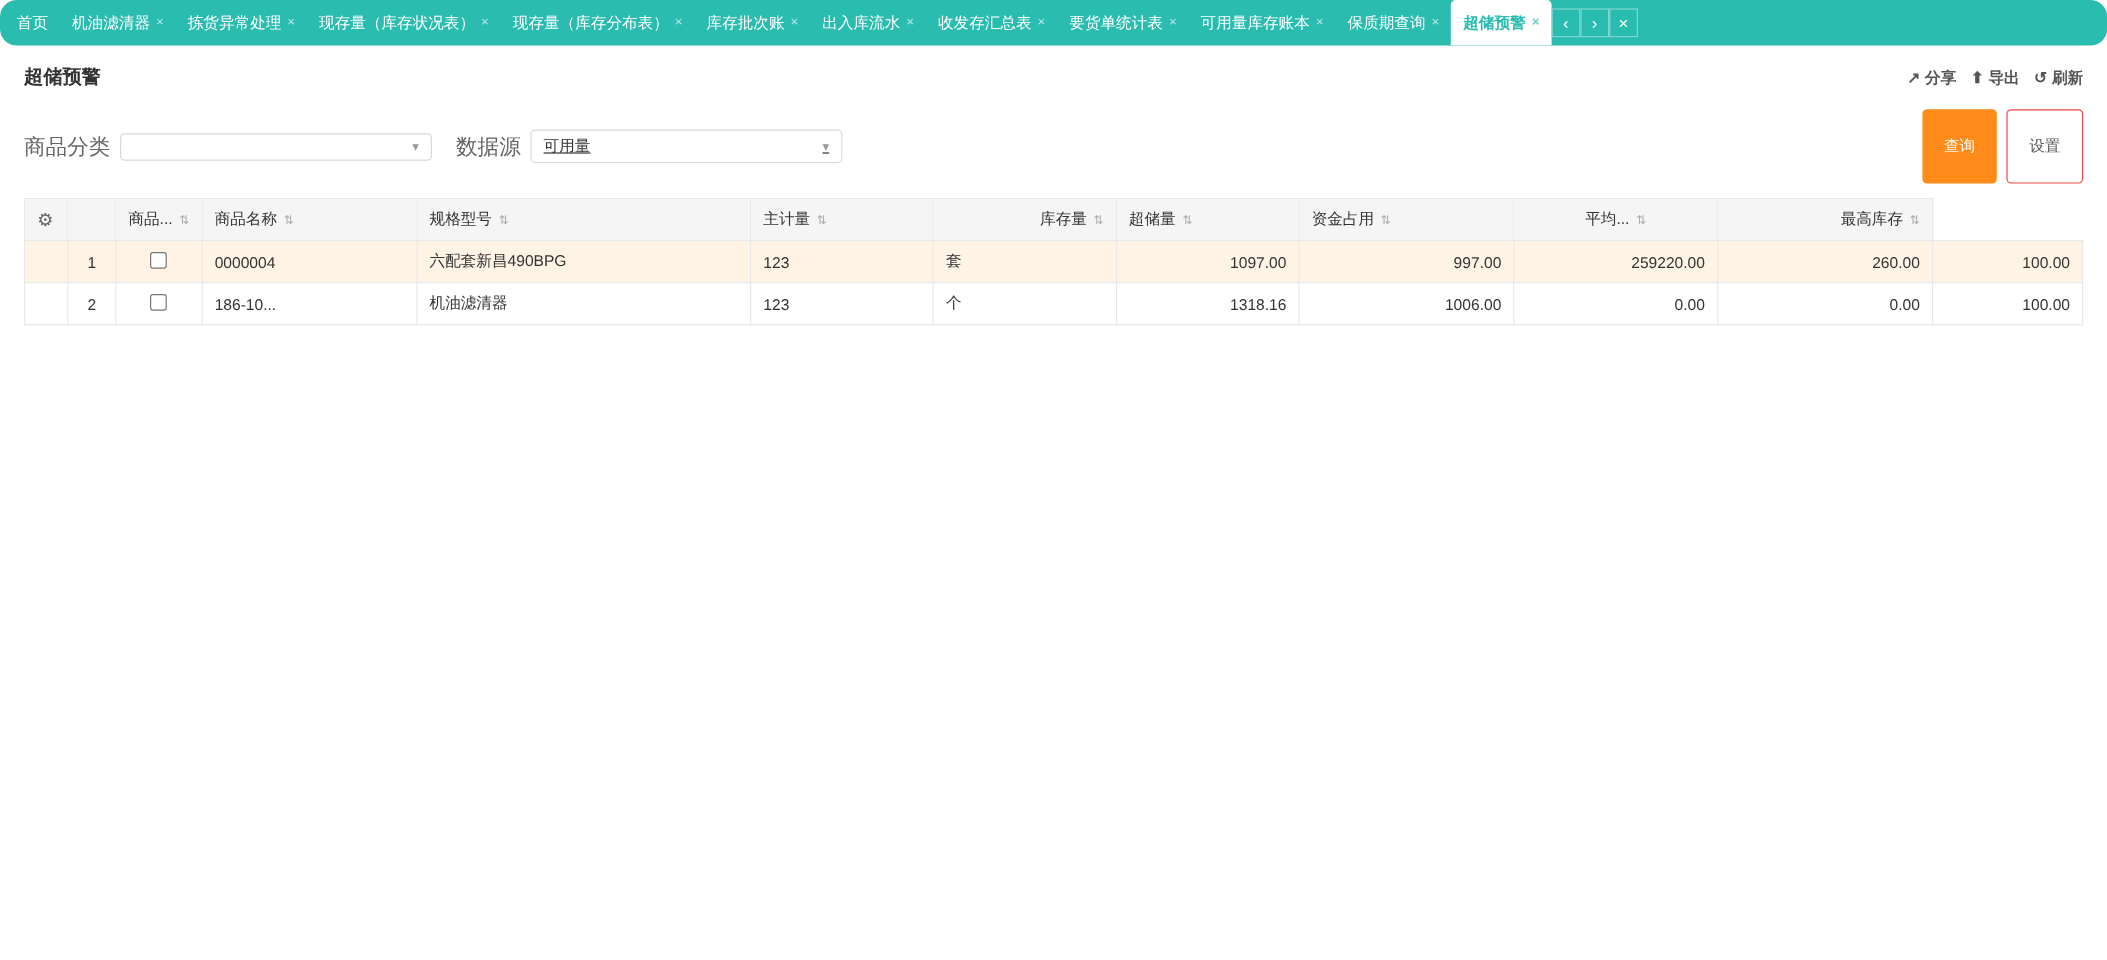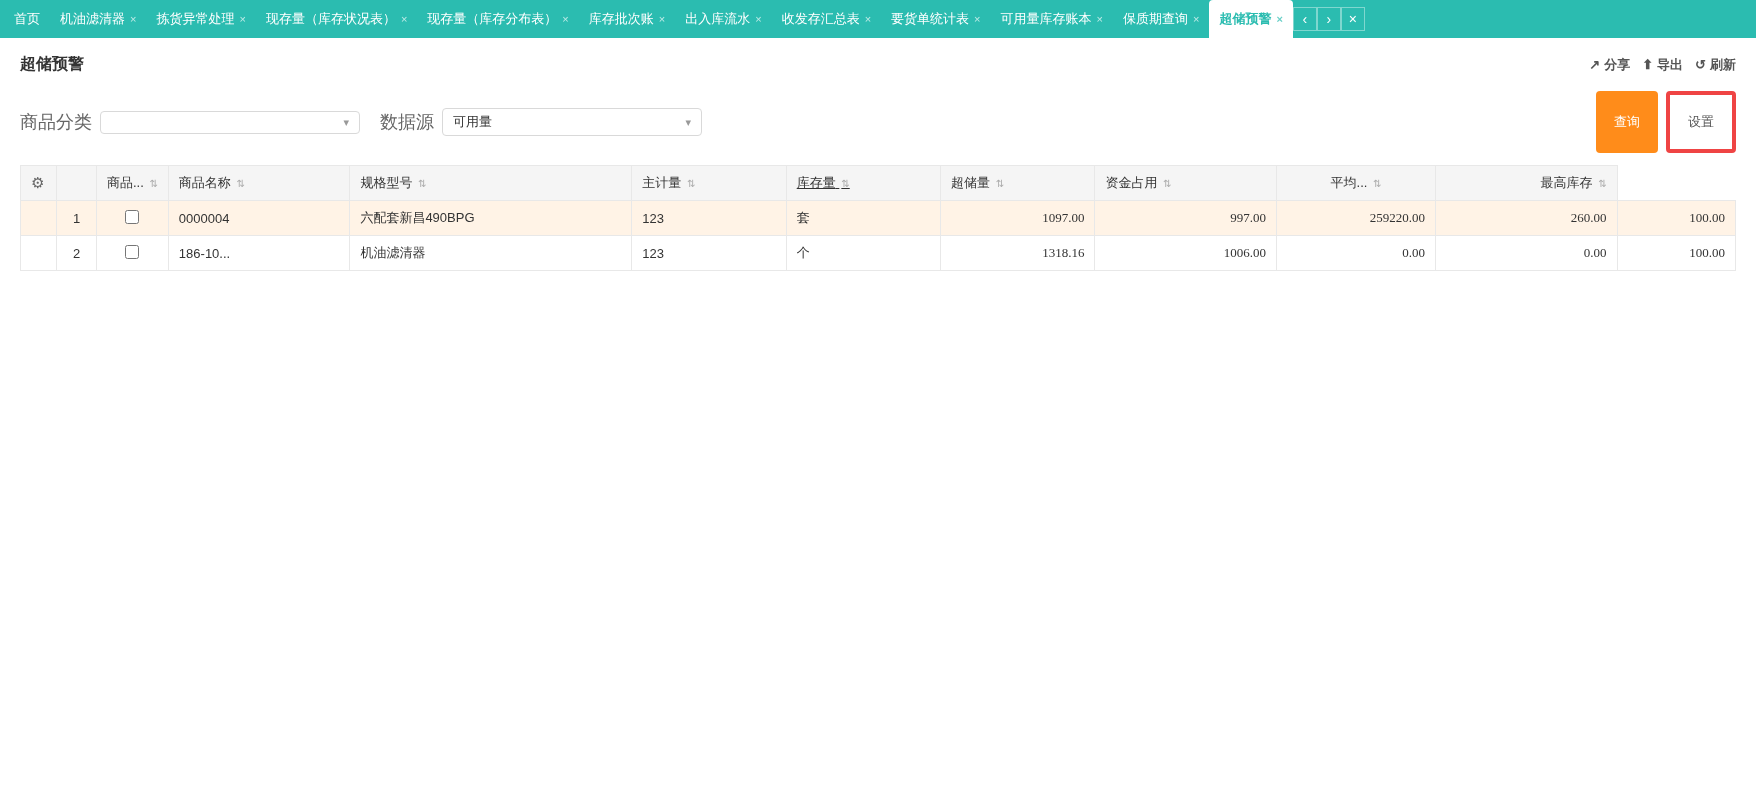--- a/index.html
+++ b/index.html
@@ -6,20 +6,21 @@
     body { font-family: "Microsoft YaHei", "PingFang SC", Arial, sans-serif; font-size: 13px; color: #333; background: #fff; }
 
     
     .topbar {
       display: flex;
       align-items: center;
       background: #2bbcb0;
       height: 38px;
       padding: 0 4px;
       overflow: hidden;
+      border-radius: 14px;
     }
     .topbar-item {
       display: flex;
       align-items: center;
       color: #fff;
       padding: 0 10px;
       height: 38px;
       white-space: nowrap;
       cursor: pointer;
       font-size: 13px;
@@ -114,21 +115,21 @@
       color: #fff;
       border: none;
       border-radius: 4px;
       padding: 22px 18px;
       cursor: pointer;
       font-size: 13px;
     }
     .btn-settings {
       background: #fff;
       color: #555;
-      border: 4px solid #ef4444;
+      border: 1px solid #ef4444;
       border-radius: 4px;
       padding: 5px 18px;
       cursor: pointer;
       font-size: 13px;
     }
 
     
     .data-table {
       width: 100%;
       border-collapse: collapse;
@@ -165,21 +166,21 @@
     
     .th-settings {
       width: 36px;
       text-align: center;
     }
     .th-row-num {
       width: 40px;
       text-align: center;
     }
     td.td-center { text-align: center; }
-    td.td-right { text-align: right; font-family: Liberation Serif, serif; }
+    td.td-right { text-align: right; }
     input[type="checkbox"] { cursor: pointer; width: 14px; height: 14px; }
 
     
     .icon-gear { font-size: 15px; color: #666; cursor: pointer; }
   </style>
 </head>
 <body>
 
 <div class="topbar">
   <div class="topbar-item">
@@ -257,21 +258,21 @@
   <div class="filter-row">
     <div class="filter-item">
       <span class="filter-label">商品分类</span>
       <div class="filter-select" style="min-width:260px;">
         <span class="filter-select-text"></span>
         <span class="filter-select-arrow">▾</span>
       </div>
     </div>
     <div class="filter-item">
       <span class="filter-label">数据源</span>
-      <div class="filter-select" style="min-width:260px;">
+      <div class="filter-select" style="min-width:260px;text-decoration:underline;">
         <span class="filter-select-text" style="color:#333;">可用量</span>
         <span class="filter-select-arrow">▾</span>
       </div>
     </div>
     <div class="filter-buttons">
       <button class="btn-query">查询</button>
       <button class="btn-settings">设置</button>
     </div>
   </div>
 
@@ -291,21 +292,21 @@
           <span class="sort-icon">⇅</span>
         </th>
         <th>
           <span>规格型号</span>
           <span class="sort-icon">⇅</span>
         </th>
         <th>
           <span>主计量</span>
           <span class="sort-icon">⇅</span>
         </th>
-        <th style="text-decoration:underline;">
+        <th style="text-align:right;">
           <span>库存量</span>
           <span class="sort-icon">⇅</span>
         </th>
         <th style="text-align:left;">
           <span>超储量</span>
           <span class="sort-icon">⇅</span>
         </th>
         <th style="text-align:left;">
           <span>资金占用</span>
           <span class="sort-icon">⇅</span>

